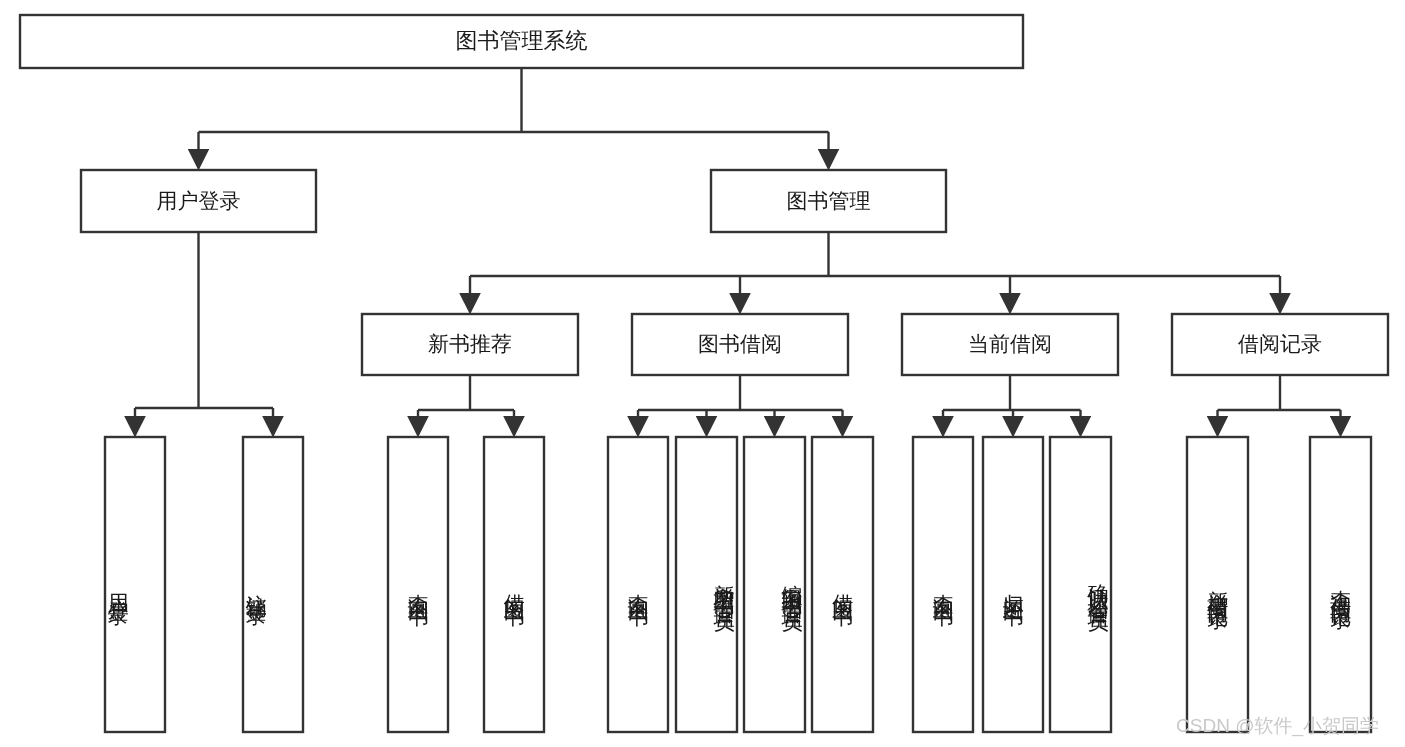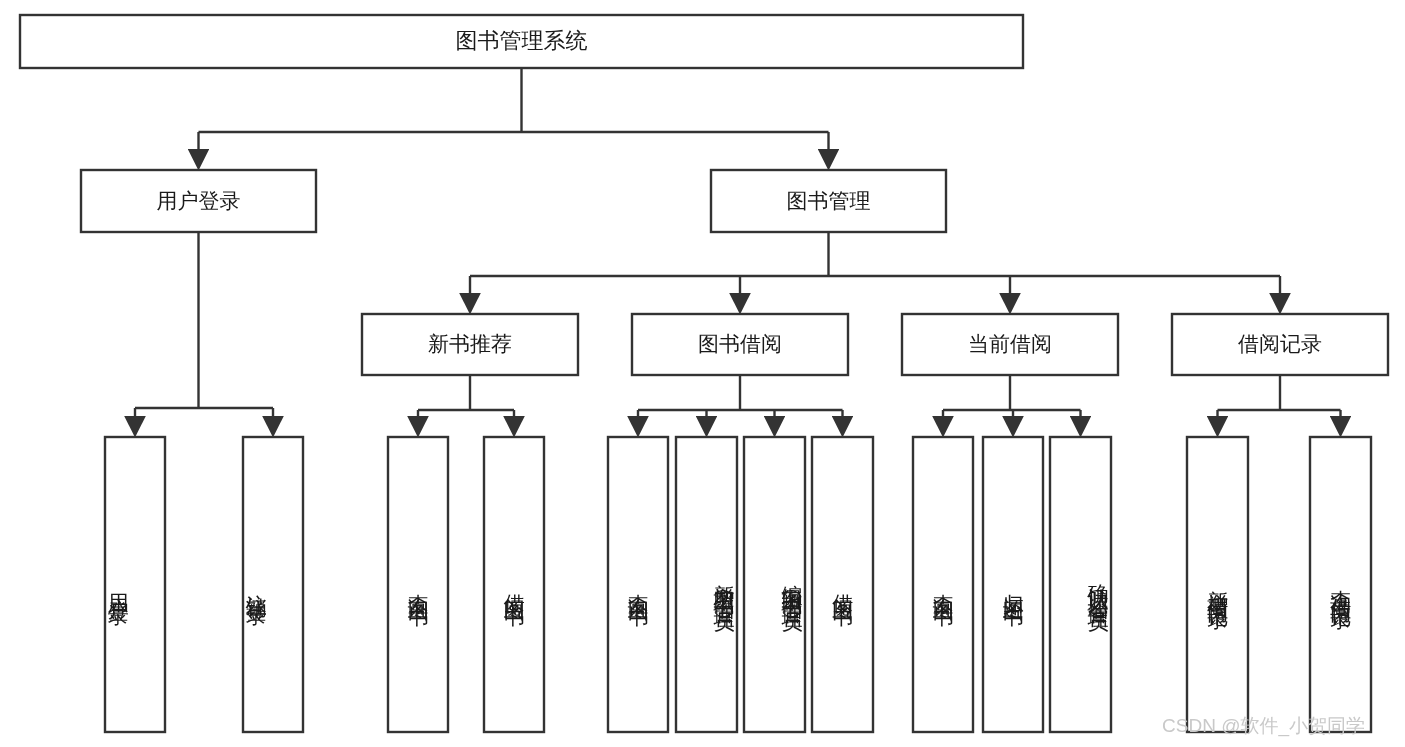--- a/index.html
+++ b/index.html
@@ -74,21 +74,21 @@
     pointer-events: none;
   }
   .leaf-text.align-center {
     align-items: center;
   }
   .leaf-text.align-end {
     align-items: flex-end;
   }
   .watermark {
     position: absolute;
-    right: 15px;
+    right: 1px;
     bottom: 8px;
     font-family: "Liberation Sans", "DejaVu Sans", sans-serif;
     font-size: 19px;
     color: #c9c9c9;
     white-space: nowrap;
     pointer-events: none;
   }
 </style>
 </head>
 <body>

